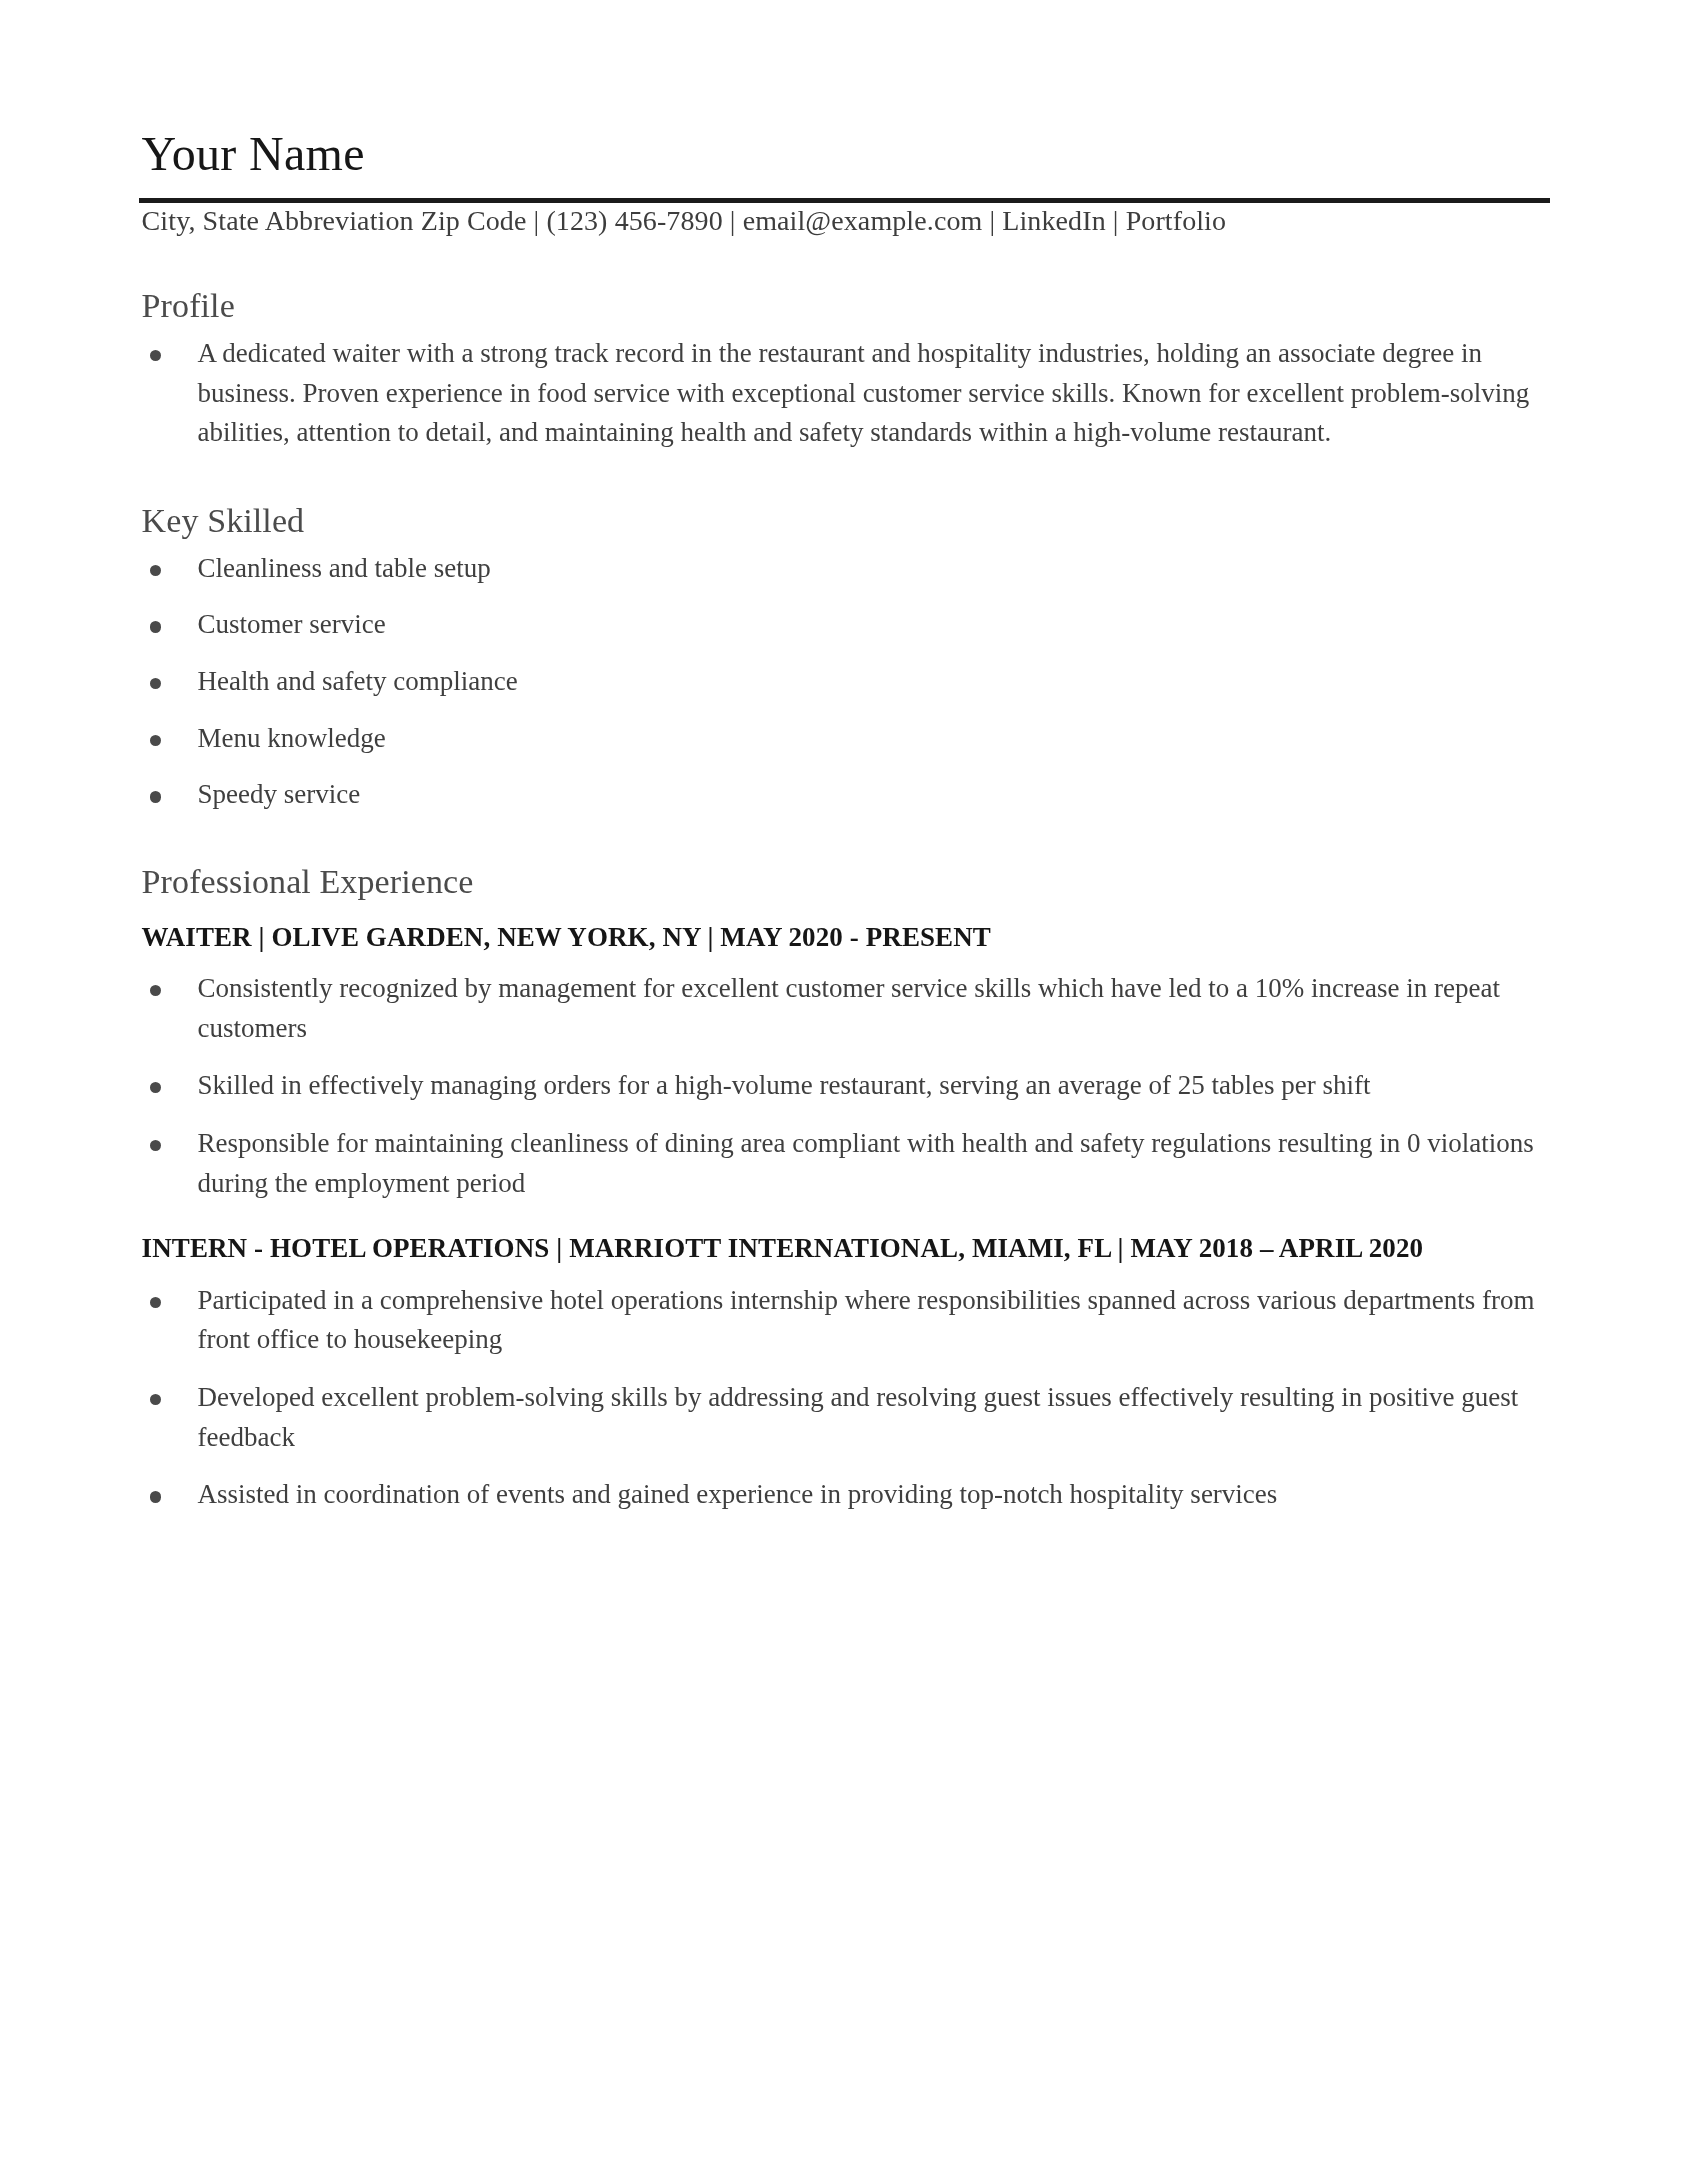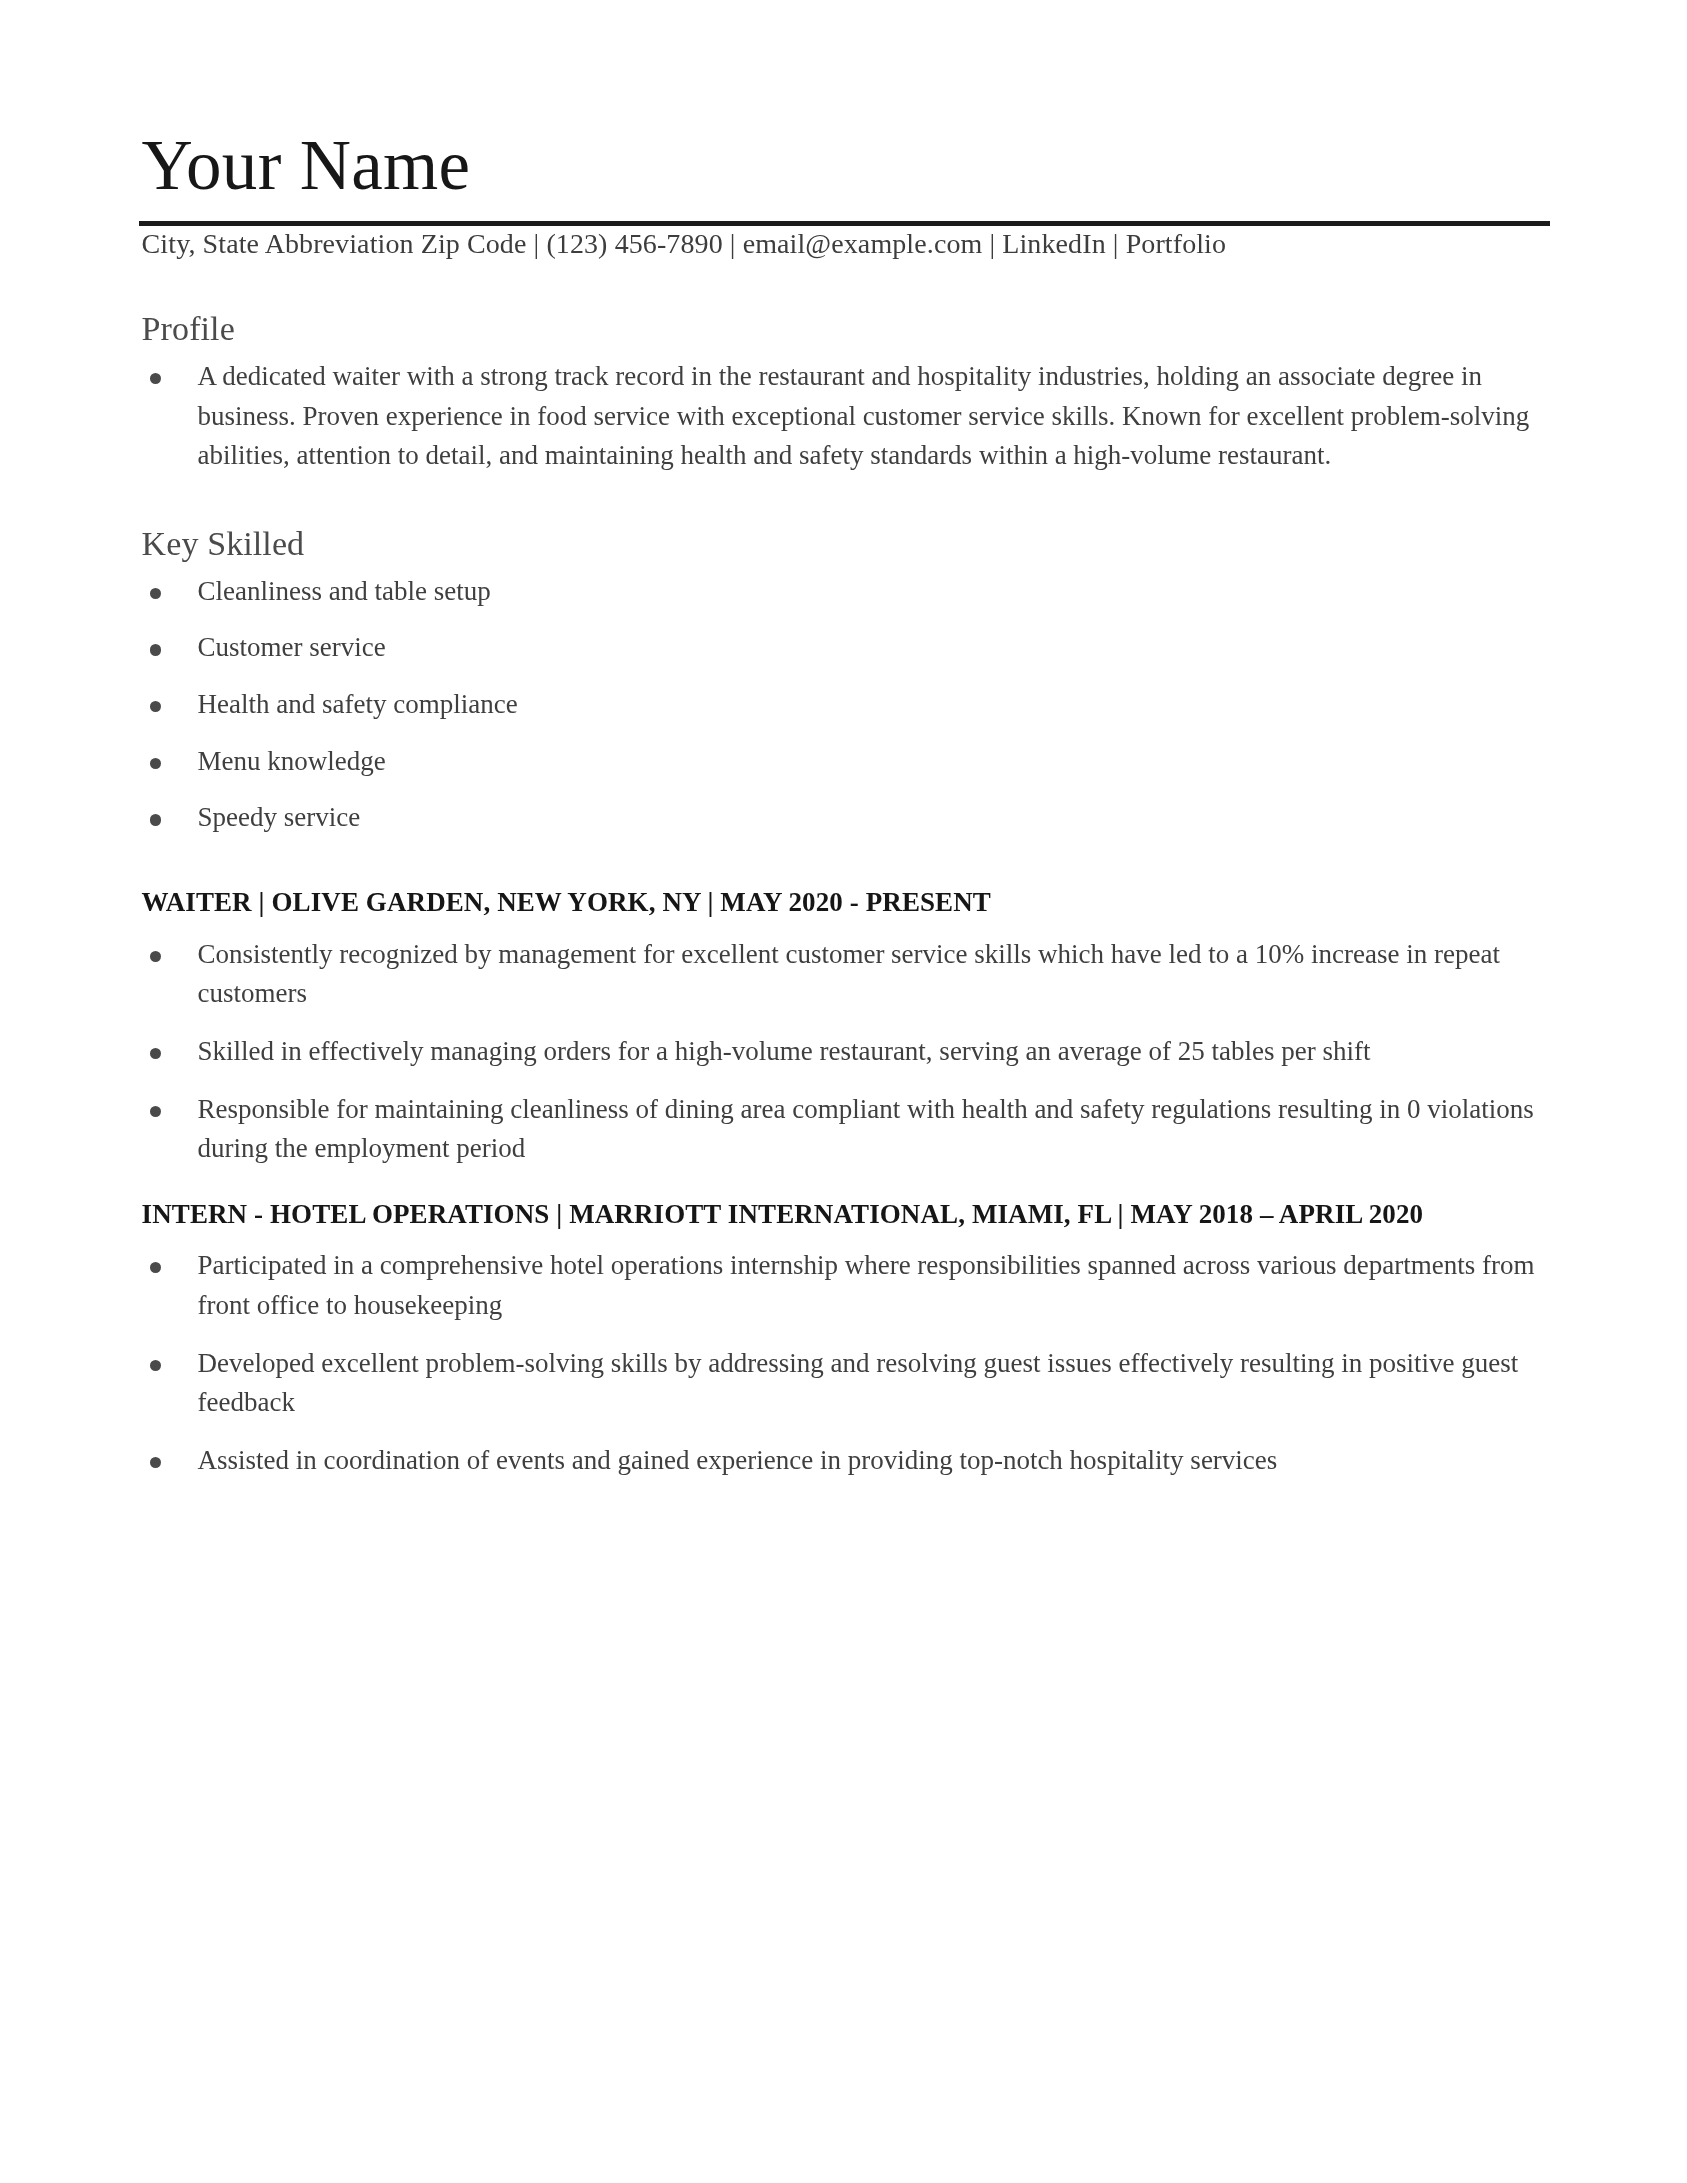--- a/index.html
+++ b/index.html
@@ -17,21 +17,21 @@
     position: relative;
     width: 1687px;
     height: 2183px;
     background: #ffffff;
     box-sizing: border-box;
     padding: 130px 137px 0 139px;
   }
 
   
   .name {
-    font-size: 71px;
+    font-size: 48px;
     font-weight: 400;
     color: #171717;
     line-height: 1.0;
     letter-spacing: 0.3px;
     margin: 0;
     padding: 0 0 0 2.6px;
   }
   .name-rule {
     margin-top: 20px;
     height: 5.3px;
@@ -145,20 +145,21 @@
     <ul class="bullets skills">
       <li>Cleanliness and table setup</li>
       <li>Customer service</li>
       <li>Health and safety compliance</li>
       <li>Menu knowledge</li>
       <li>Speedy service</li>
     </ul>
   </div>
 
   <div class="section tight">
+    <h2 class="section-title">Professional Experience</h2>
 
     <div class="job">
       <div class="job-title">WAITER | OLIVE GARDEN, NEW YORK, NY | MAY 2020 - PRESENT</div>
       <ul class="bullets spaced">
         <li>Consistently recognized by management for excellent customer service skills which have led to a 10% increase in repeat customers</li>
         <li>Skilled in effectively managing orders for a high-volume restaurant, serving an average of 25 tables per shift</li>
         <li>Responsible for maintaining cleanliness of dining area compliant with health and safety regulations resulting in 0 violations during the employment period</li>
       </ul>
     </div>
 

